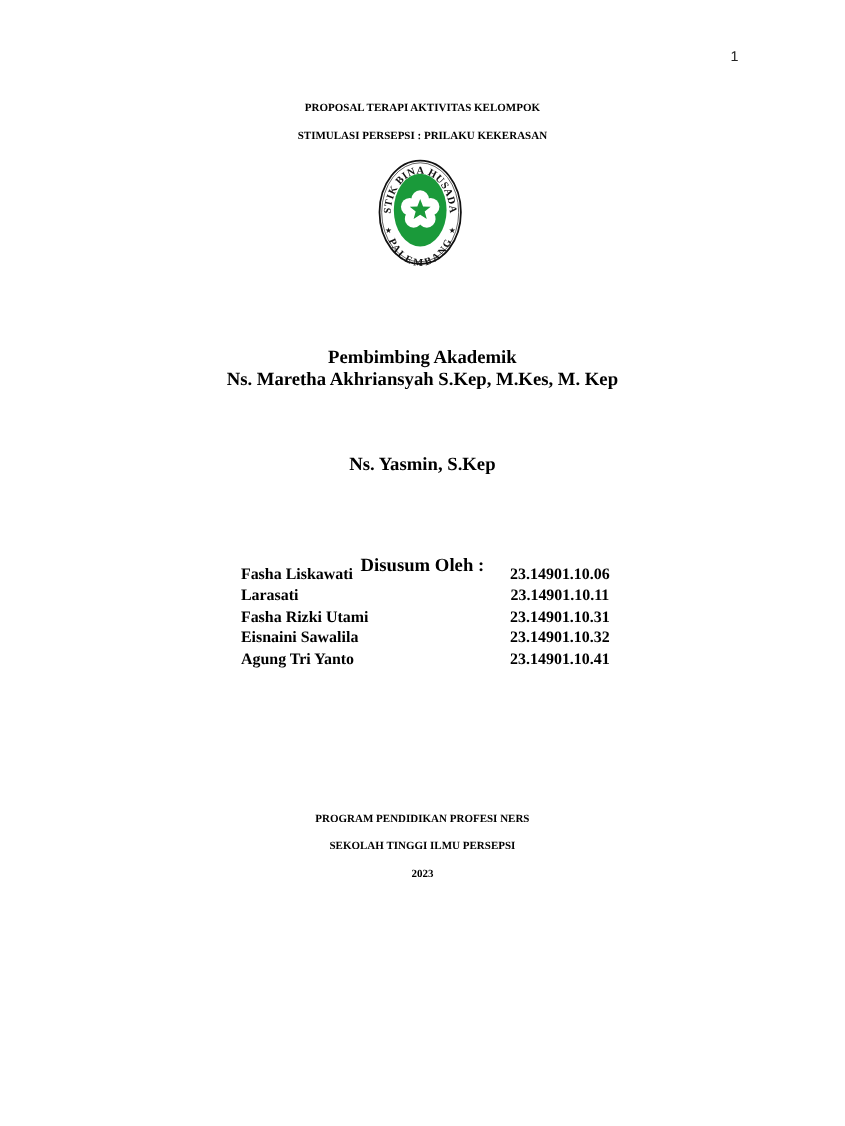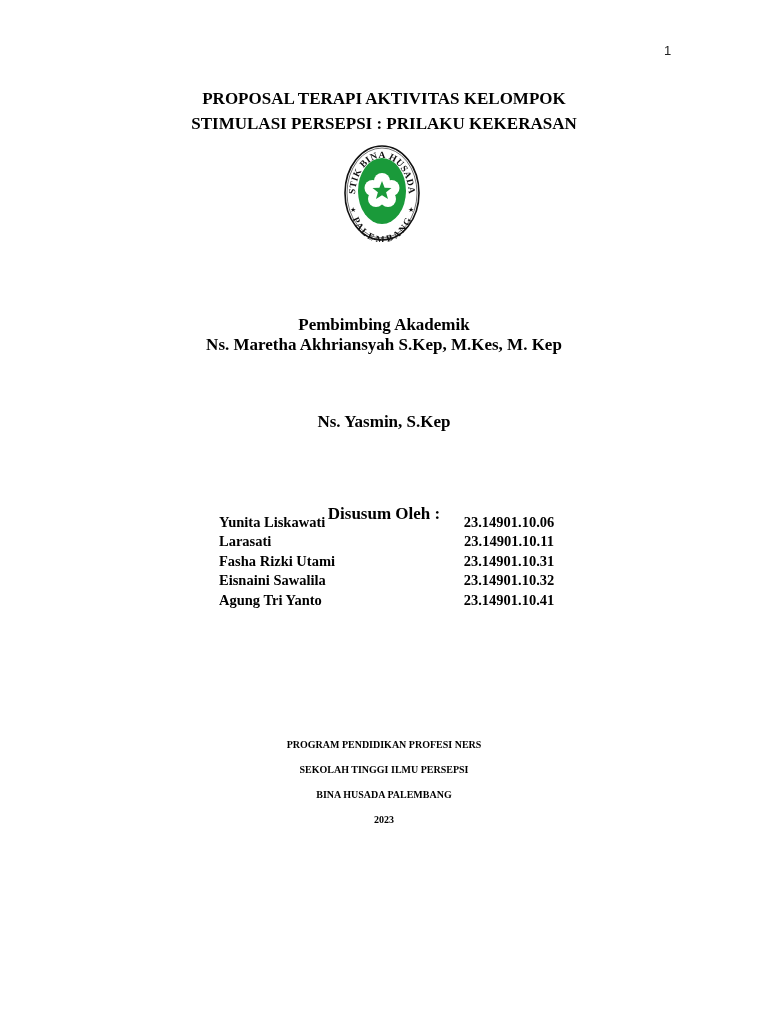--- a/index.html
+++ b/index.html
@@ -1,21 +1,21 @@
 <!DOCTYPE html>
 <html><head>
   <meta charset="utf-8">
   <style>
     html, body { margin: 0; padding: 0; background: #ffffff; }
     body { width: 768px; height: 1024px; position: relative; overflow: hidden;
            font-family: "Liberation Serif", serif; color: #000; }
     .page-number { position: absolute; left: 664px; top: 43px; font-family: "Liberation Sans", sans-serif;
                    font-size: 13px; color: #222; }
     .center { position: absolute; left: 0; width: 768px; text-align: center; font-weight: bold; }
-    .title { font-size: 17px; }
+    .title { font-size: 10px; }
     .title-line { line-height: 25px; }
     .logo { position: absolute; left: 343px; top: 144px; width: 78px; height: 98px; }
     .block { font-size: 17px; line-height: 20px; }
     .members { position: absolute; left: 219px; top: 513px; width: 340px; font-size: 14.5px; font-weight: bold; }
     .member-row { display: flex; justify-content: space-between; height: 19.4px; line-height: 19.4px; }
     .member-id { width: 100px; text-align: center; }
     .footer-line { font-size: 10px; line-height: 25px; }
   </style>
 </head>
 <body>
@@ -64,21 +64,21 @@
 </div>
 
 <div class="center block" style="top:412px;">
   <div>Ns. Yasmin, S.Kep</div>
 </div>
 
 <div class="center block" style="top:504px;">Disusum Oleh :</div>
 
 <div class="members">
   <div class="member-row">
-    <span>Yunita Liskawati</span>
+    <span>Fasha Liskawati</span>
     <span class="member-id">23.14901.10.06</span>
   </div>
   <div class="member-row">
     <span>Larasati</span>
     <span class="member-id">23.14901.10.11</span>
   </div>
   <div class="member-row">
     <span>Fasha Rizki Utami</span>
     <span class="member-id">23.14901.10.31</span>
   </div>
@@ -88,15 +88,14 @@
   </div>
   <div class="member-row">
     <span>Agung Tri Yanto</span>
     <span class="member-id">23.14901.10.41</span>
   </div>
 </div>
 
 <div class="center" style="top:732px;">
   <div class="footer-line">PROGRAM PENDIDIKAN PROFESI NERS</div>
   <div class="footer-line">SEKOLAH TINGGI ILMU PERSEPSI</div>
-  <div class="footer-line">BINA HUSADA PALEMBANG</div>
   <div class="footer-line">2023</div>
 </div>
 
 </body></html>

